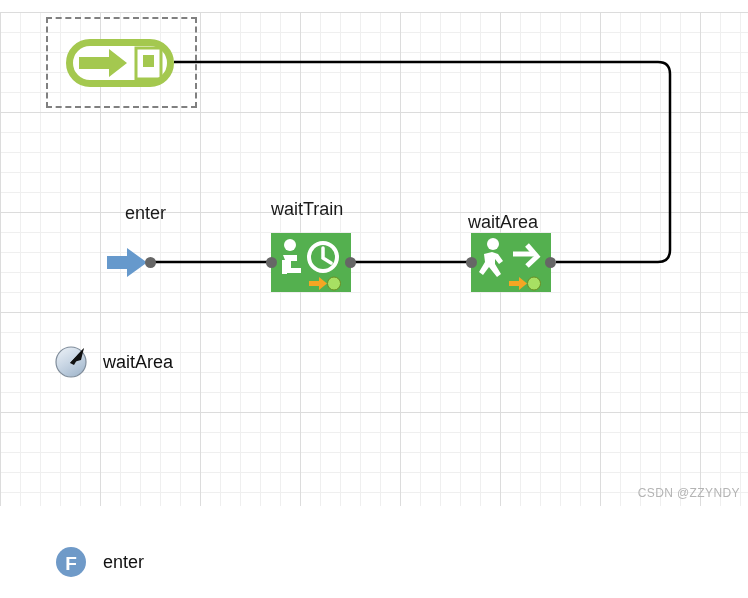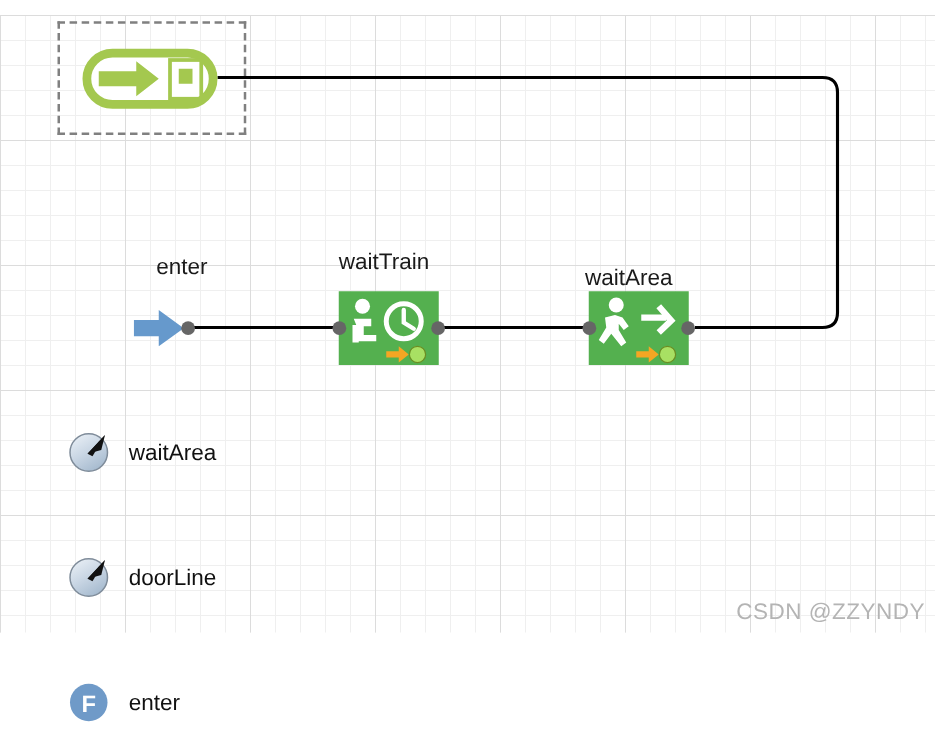--- a/index.html
+++ b/index.html
@@ -107,21 +107,21 @@
     line-height: 1;
   }
   .item-waitarea { left: 54px; top: 333px; }
   .item-doorline { left: 54px; top: 433px; }
   .item-board    { left: 54px; top: 533px; }
 
   
   .watermark {
     right: 8px;
     bottom: 6px;
-    font-size: 18px;
+    font-size: 12px;
     color: #b4b4b4;
     letter-spacing: 0.4px;
     white-space: nowrap;
   }
 
   
   .edges {
     left: 0;
     top: 0;
     width: 748px;
@@ -209,35 +209,20 @@
           <stop offset="100%" stop-color="#a8bcd0"></stop>
         </linearGradient>
       </defs>
       <circle cx="17" cy="17" r="15" fill="url(#gradWait)" stroke="#7f8c9a" stroke-width="1.2"></circle>
       <path d="M 16 18 L 30 3 L 27 15 Z" fill="#111111"></path>
       <path d="M 16 18 L 30 3 L 20 20 Z" fill="#111111"></path>
     </svg>
     <span class="li-label">waitArea</span>
   </div>
 
-  <div class="abs list-item item-doorline">
-    <svg width="34" height="34" viewBox="0 0 34 34" xmlns="http://www.w3.org/2000/svg">
-      <defs>
-        <linearGradient id="gradDoor" x1="0" y1="0" x2="0.6" y2="1">
-          <stop offset="0%" stop-color="#eef3f8"></stop>
-          <stop offset="55%" stop-color="#c9d6e4"></stop>
-          <stop offset="100%" stop-color="#a8bcd0"></stop>
-        </linearGradient>
-      </defs>
-      <circle cx="17" cy="17" r="15" fill="url(#gradDoor)" stroke="#7f8c9a" stroke-width="1.2"></circle>
-      <path d="M 16 18 L 30 3 L 27 15 Z" fill="#111111"></path>
-      <path d="M 16 18 L 30 3 L 20 20 Z" fill="#111111"></path>
-    </svg>
-    <span class="li-label">doorLine</span>
-  </div>
 
   <div class="abs list-item item-board">
     <svg width="34" height="34" viewBox="0 0 34 34" xmlns="http://www.w3.org/2000/svg">
       <circle cx="17" cy="17" r="15" fill="#6f9ac8"></circle>
       <text x="17" y="24.5" text-anchor="middle" font-family="Liberation Sans, sans-serif" font-size="19" font-weight="bold" fill="#ffffff">F</text>
     </svg>
     <span class="li-label">enter</span>
   </div>
 
   <div class="abs watermark">CSDN @ZZYNDY</div>

